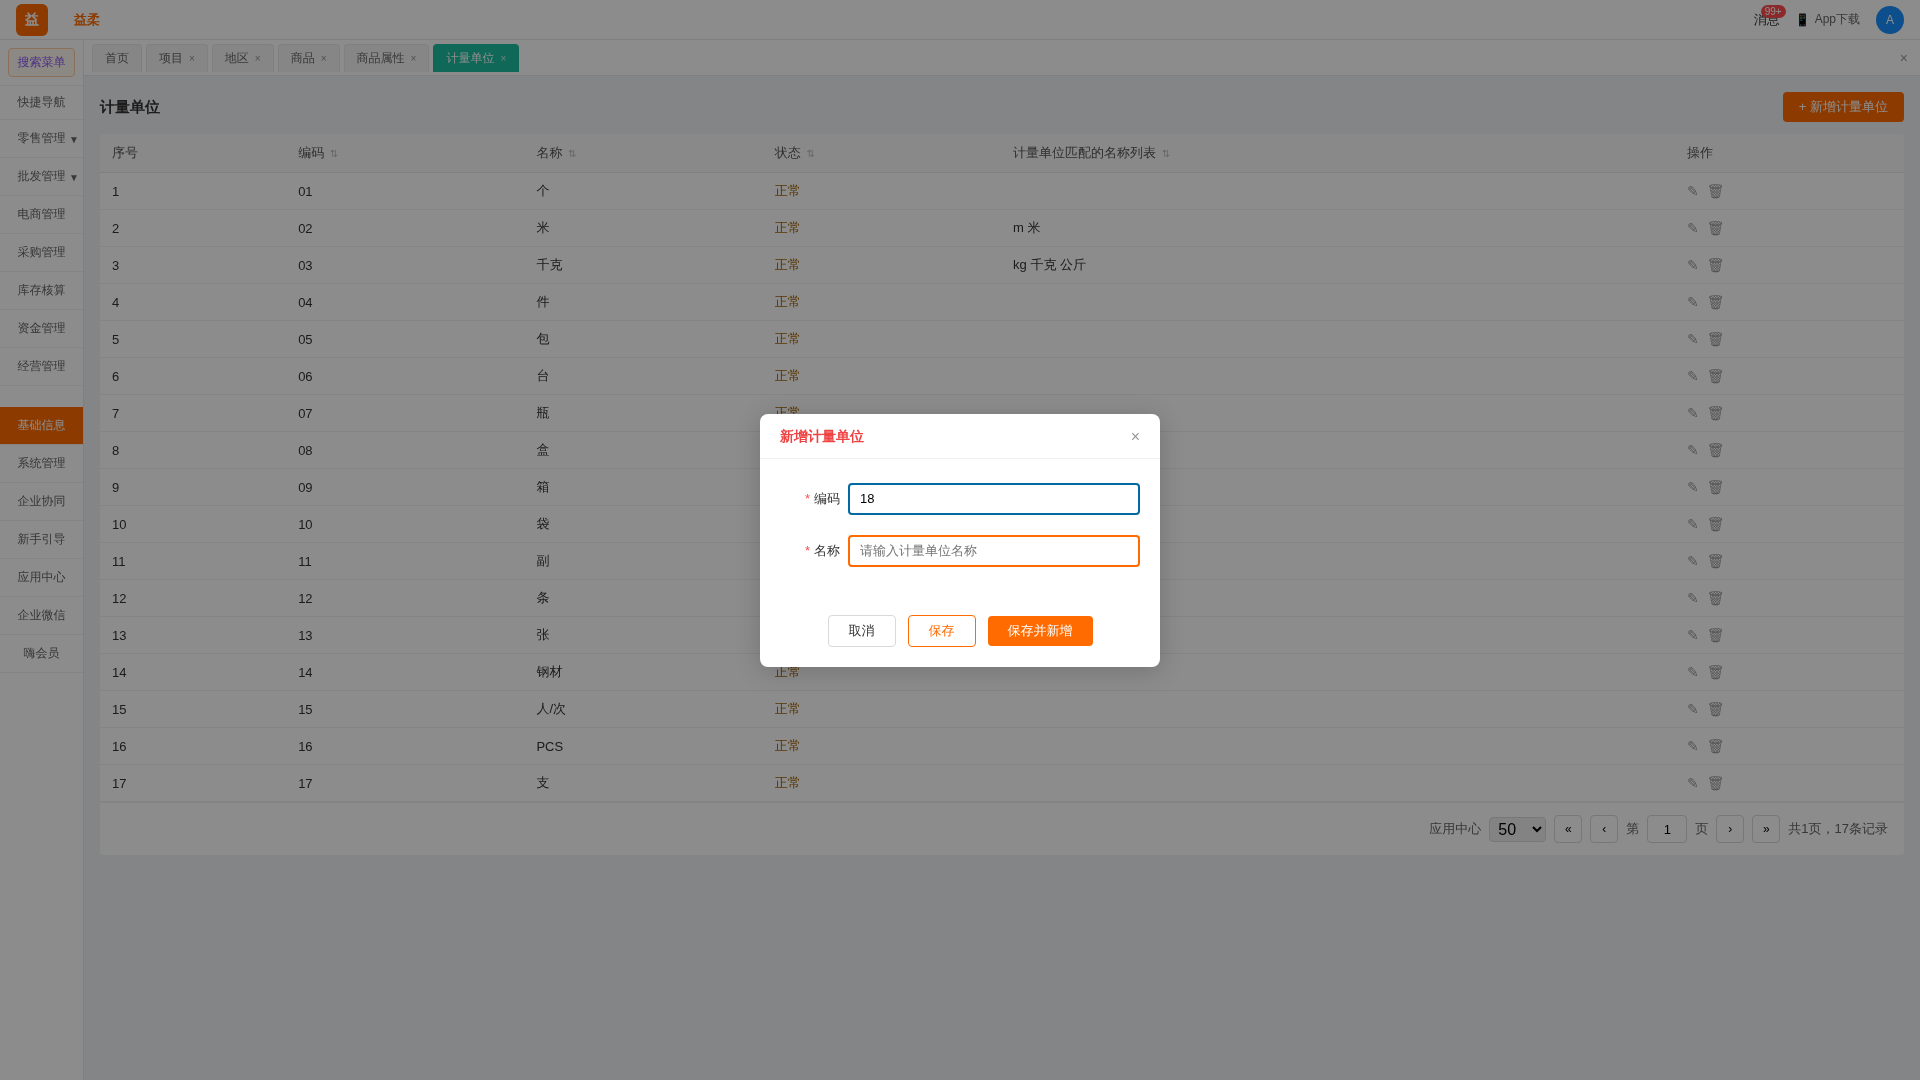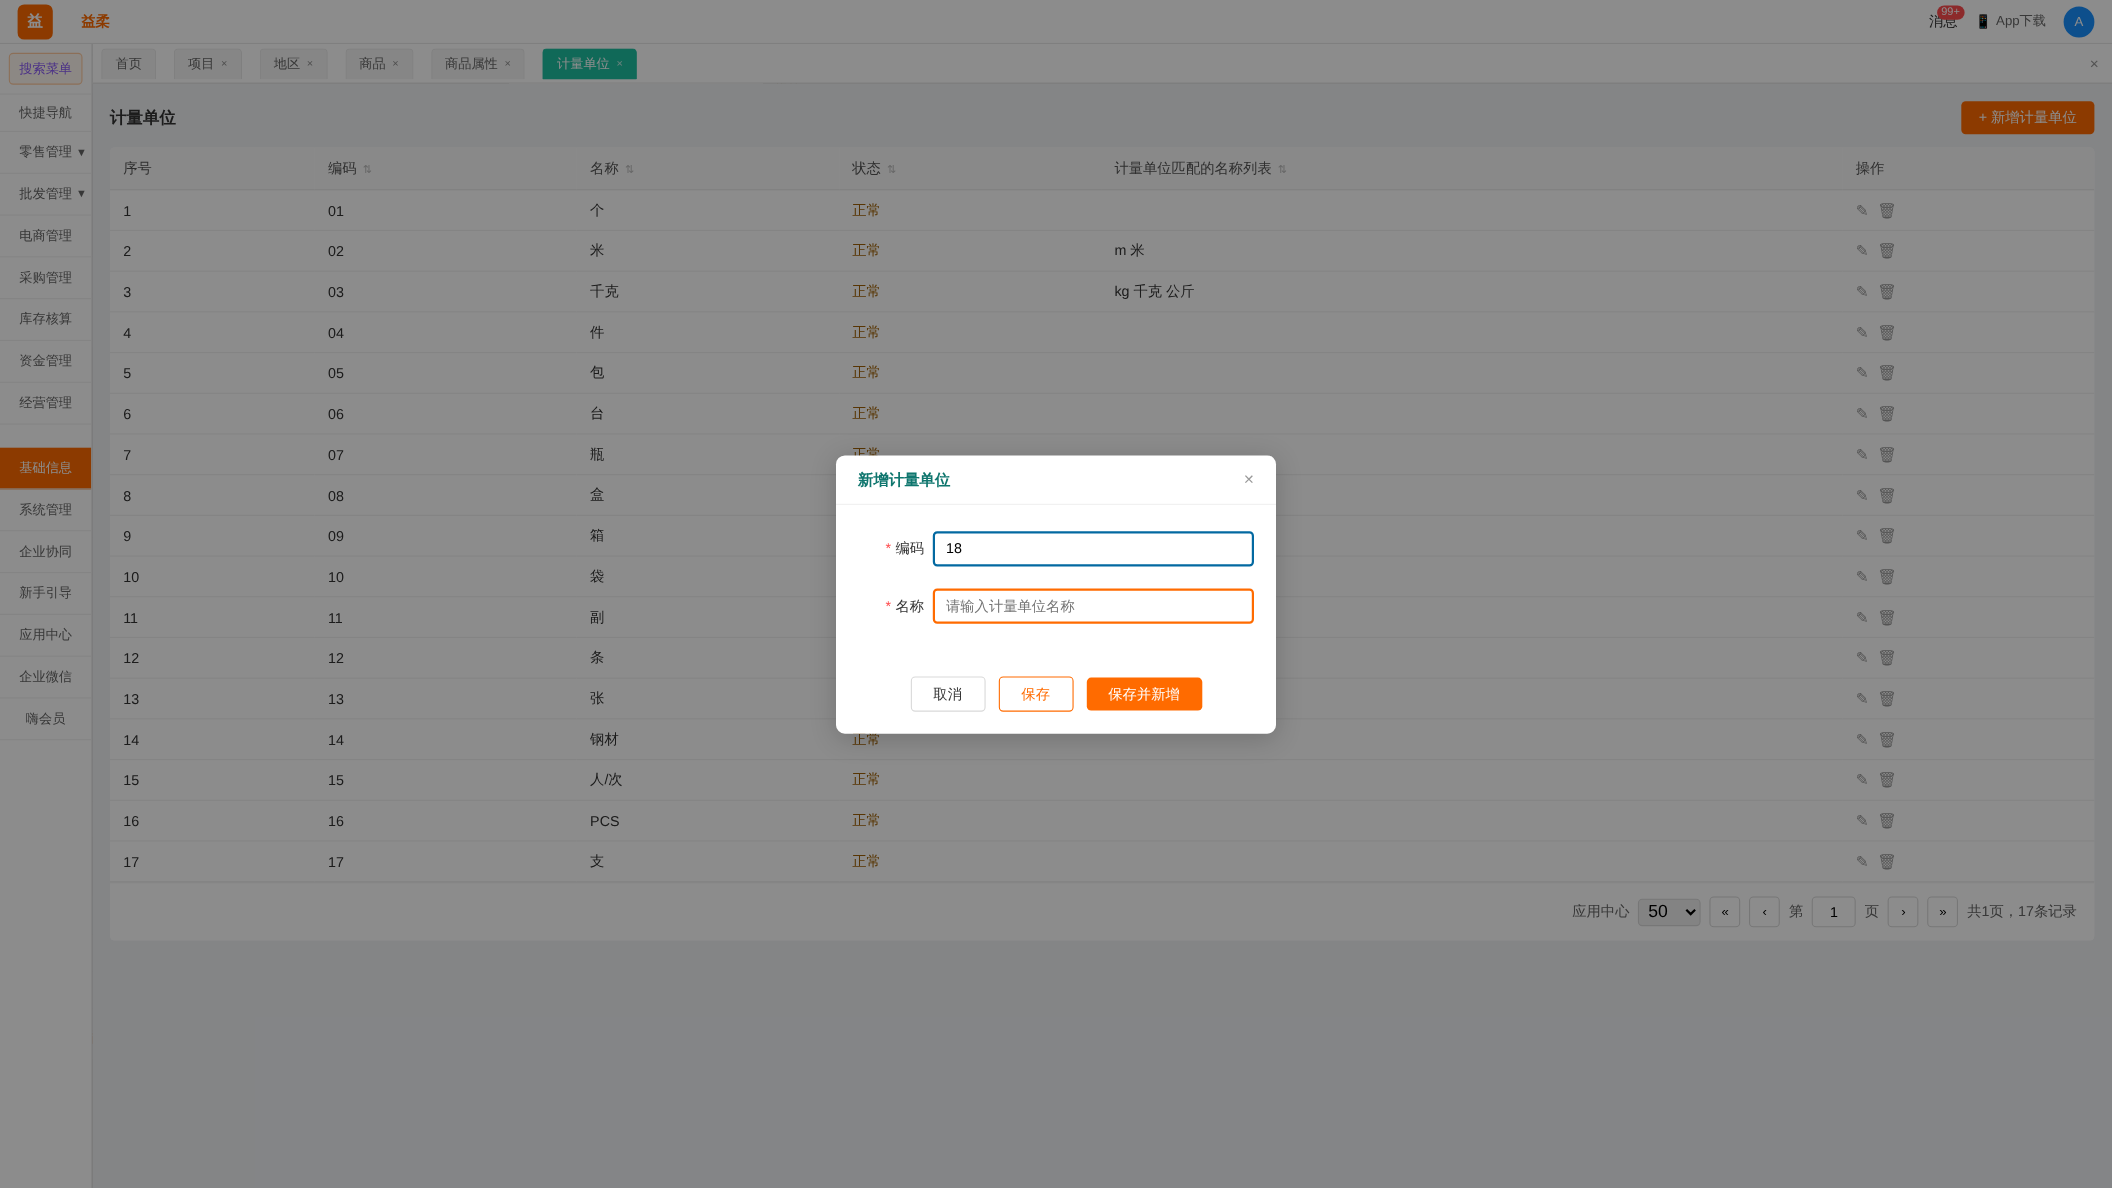--- a/index.html
+++ b/index.html
@@ -52,21 +52,21 @@
     
     .tab-bar {
       position: fixed;
       top: 40px; left: 84px; right: 0;
       height: 36px;
       background: #fff;
       border-bottom: 1px solid #e8e8e8;
       display: flex;
       align-items: center;
       padding: 0 8px;
-      gap: 16px;
+      gap: 4px;
       z-index: 80;
     }
     .tab {
       display: flex; align-items: center; gap: 4px;
       padding: 4px 12px;
       border-radius: 4px 4px 0 0;
       font-size: 12px;
       cursor: pointer;
       color: #666;
       background: #f5f5f5;
@@ -138,21 +138,21 @@
       border-radius: 8px;
       width: 400px;
       box-shadow: 0 4px 24px rgba(0,0,0,0.18);
       overflow: hidden;
     }
     .dialog-header {
       display: flex; align-items: center; justify-content: space-between;
       padding: 14px 20px 12px;
       border-bottom: 1px solid #f0f0f0;
     }
-    .dialog-title { font-size: 14px; font-weight: 600; color: #0f766e; }
+    .dialog-title { font-size: 14px; font-weight: 600; color: #ef4444; }
     .dialog-close { cursor: pointer; color: #999; font-size: 16px; border: none; background: none; }
     .dialog-body { padding: 24px 20px 16px; }
     .form-row { display: flex; align-items: center; margin-bottom: 20px; }
     .form-label { width: 60px; text-align: right; font-size: 13px; color: #333; flex-shrink: 0; }
     .required-mark { color: #ff4d4f; margin-right: 4px; }
     .form-input {
       flex: 1; height: 32px; border: 2px solid #0369a1; border-radius: 4px;
       padding: 4px 10px; font-size: 13px; outline: none;
       margin-left: 8px;
     }

